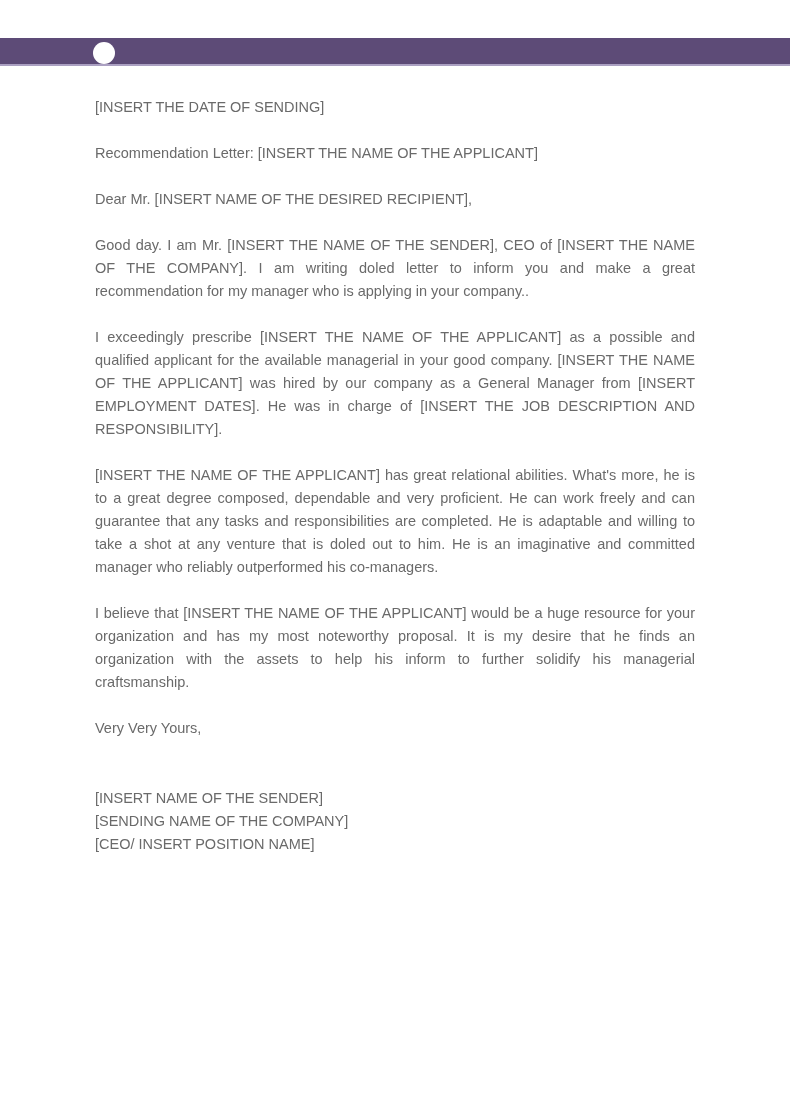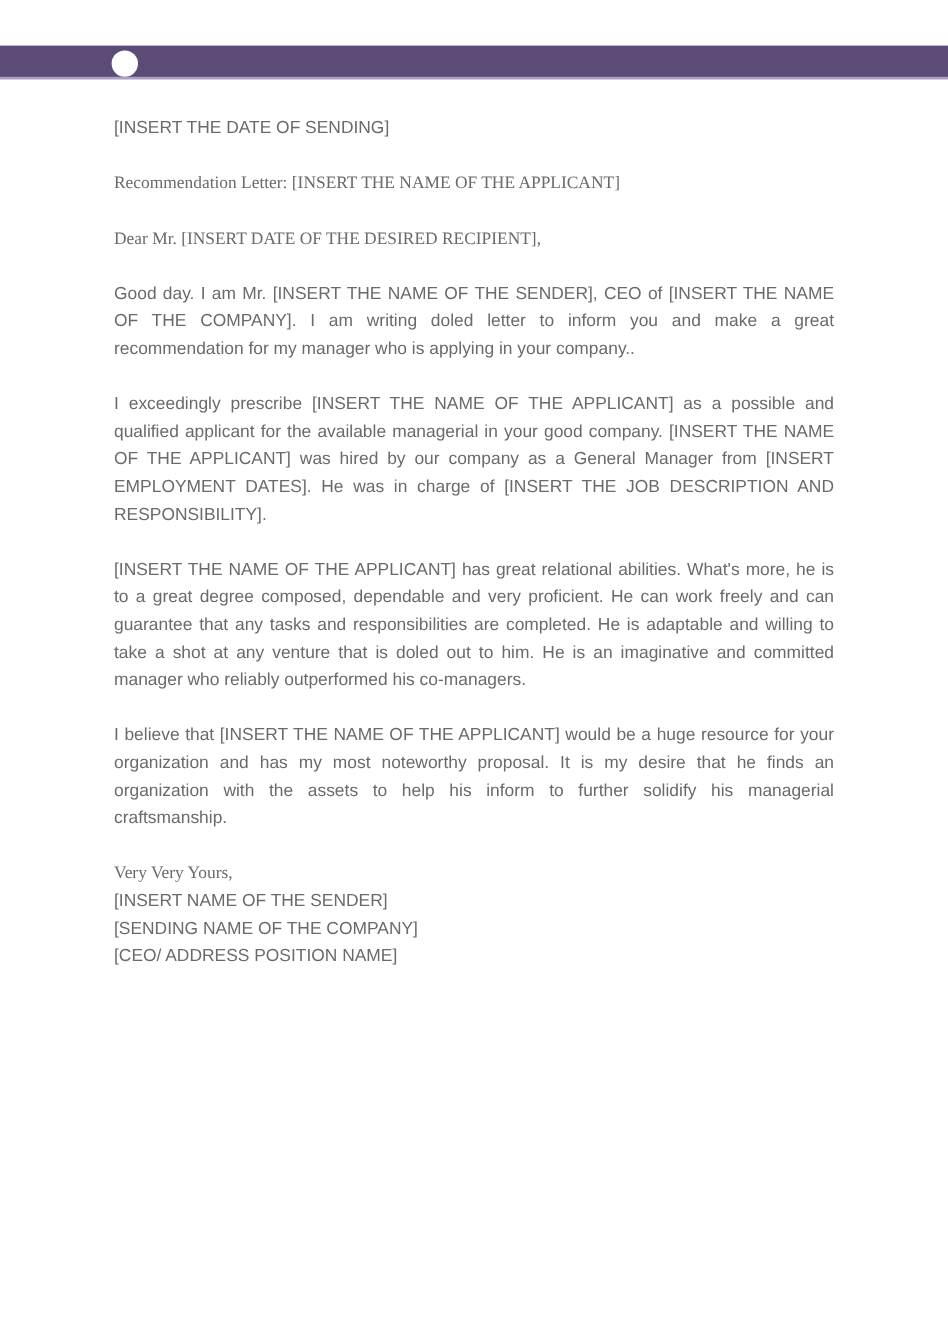--- a/index.html
+++ b/index.html
@@ -48,53 +48,53 @@
     font-size: 14.5px;
     line-height: 23px;
   }
   .line { margin: 0; }
   .gap-after { }
   .block p { margin: 0; }
   .para {
     text-align: justify;
     margin-top: 23px;
   }
-  .single { margin-top: 23px; font-family: Liberation Serif, serif; }
-  .sig-block { }
+  .single { margin-top: 23px; }
+  .sig-block { margin-top: 47px; }
   .sig-label { margin-top: 24px; }
 </style>
 </head>
 <body>
 
 <div class="page">
 
   <div class="header-bar">
     <div class="logo-circle"></div>
   </div>
 
   <div class="content">
 
     <p class="line gap-after">[INSERT THE DATE OF SENDING]</p>
 
 
     <p class="line single">Recommendation Letter: [INSERT THE NAME OF THE APPLICANT]</p>
 
-    <p class="line single">Dear Mr. [INSERT DATE OF THE DESIRED RECIPIENT],</p>
+    <p class="line single">Dear Mr. [INSERT NAME OF THE DESIRED RECIPIENT],</p>
 
     <p class="para">Good day. I am Mr. [INSERT THE NAME OF THE SENDER], CEO of [INSERT THE NAME OF THE COMPANY]. I am writing doled letter to inform you and make a great recommendation for my manager who is applying in your company..</p>
 
     <p class="para">I exceedingly prescribe [INSERT THE NAME OF THE APPLICANT] as a possible and qualified applicant for the available managerial in your good company. [INSERT THE NAME OF THE APPLICANT] was hired by our company as a General Manager from [INSERT EMPLOYMENT DATES]. He was in charge of [INSERT THE JOB DESCRIPTION AND RESPONSIBILITY].</p>
 
     <p class="para">[INSERT THE NAME OF THE APPLICANT] has great relational abilities. What's more, he is to a great degree composed, dependable and very proficient. He can work freely and can guarantee that any tasks and responsibilities are completed. He is adaptable and willing to take a shot at any venture that is doled out to him. He is an imaginative and committed manager who reliably outperformed his co-managers.</p>
 
     <p class="para">I believe that [INSERT THE NAME OF THE APPLICANT] would be a huge resource for your organization and has my most noteworthy proposal. It is my desire that he finds an organization with the assets to help his inform to further solidify his managerial craftsmanship.</p>
 
     <p class="line single">Very Very Yours,</p>
 
     <div class="block sig-block">
       <p class="line">[INSERT NAME OF THE SENDER]</p>
       <p class="line">[SENDING NAME OF THE COMPANY]</p>
-      <p class="line">[CEO/ ADDRESS POSITION NAME]</p>
+      <p class="line">[CEO/ INSERT POSITION NAME]</p>
     </div>
 
 
   </div>
 </div>
 
 </body></html>

